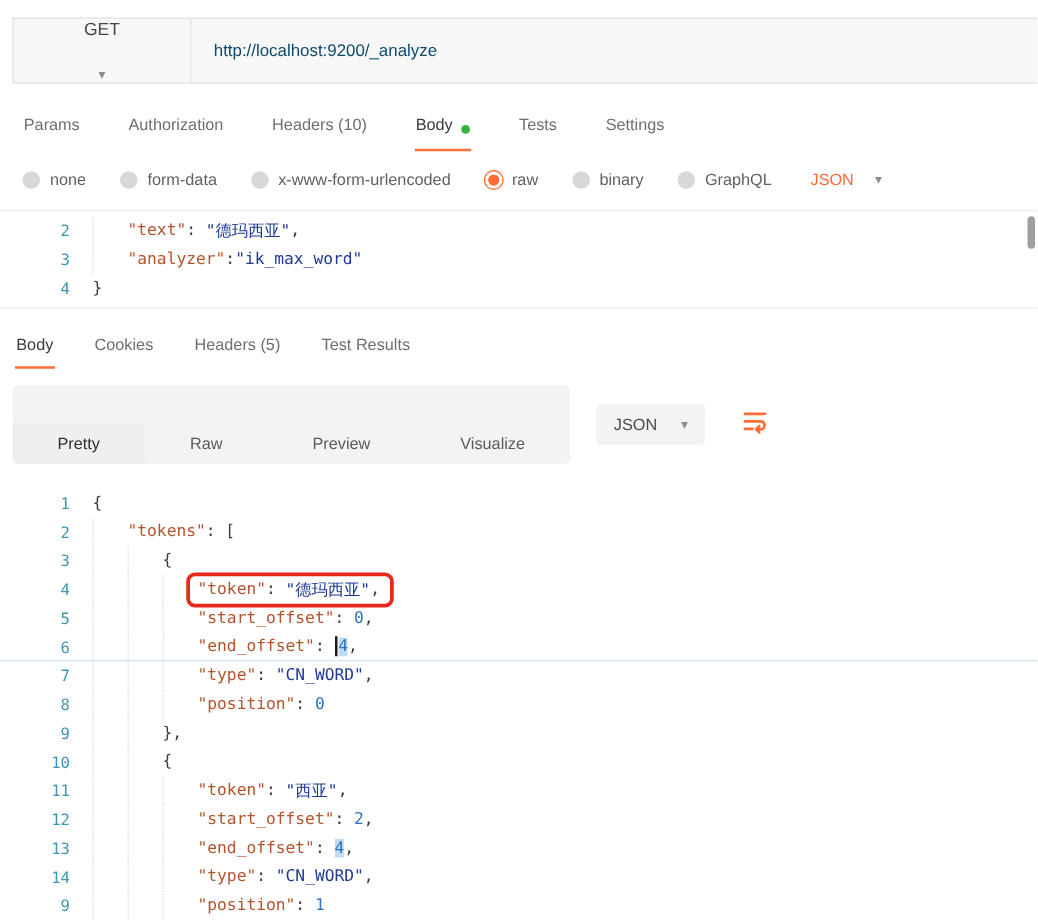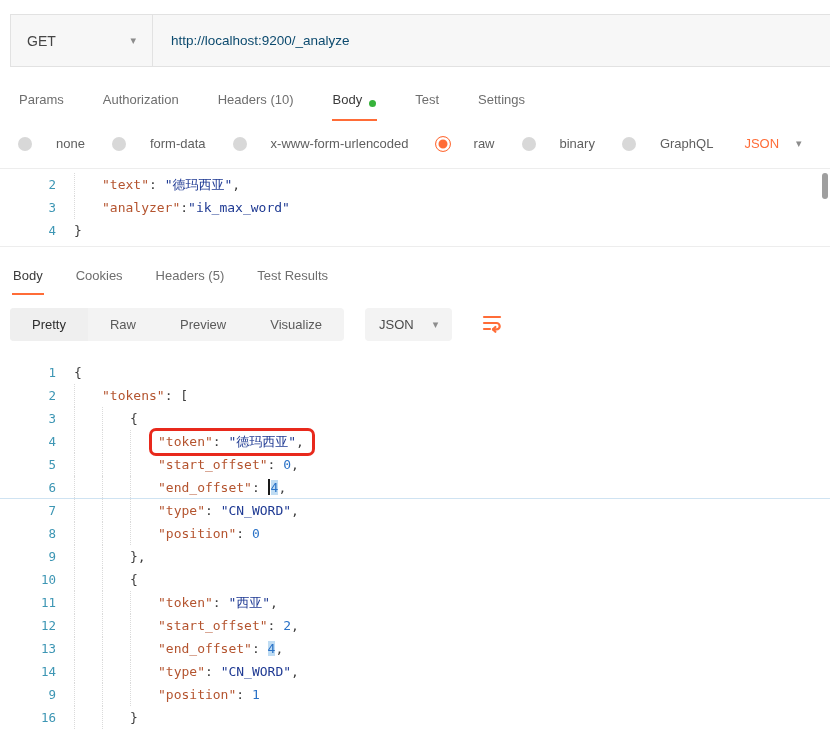--- a/index.html
+++ b/index.html
@@ -12,40 +12,40 @@
 
   
   .url-row {
     display:flex; align-items:stretch;
     height:53px; margin:14px 0 0 10px;
     background:#F7F7F7; border:1px solid #E2E2E2; border-right:none;
   }
   .method-select {
     display:flex; align-items:center; justify-content:space-between;
     width:142px; padding:0 16px; border-right:1px solid #E2E2E2;
-    font-size:14px; color:#454545; cursor:pointer; flex-shrink:0;
+    font-size:14px; color:#454545; cursor:pointer; flex-shrink:0;flex-direction:column;
   }
   .caret { color:#8c8c8c; font-size:11px; }
   .url-input { display:flex; align-items:center; flex:1; padding:0 18px; font-size:13.5px; color:#0c4a6e; }
 
   
   .req-tabs {
     display:flex; align-items:flex-end; gap:37px;
     padding:0 18px; margin-top:17px; font-size:13px; color:#6e6e6e;
   }
   .tab { display:flex; align-items:flex-end; gap:7px; padding:8px 1px 12px; cursor:pointer; border-bottom:2px solid transparent; }
   .tab.active { color:#3a3a3a; border-bottom:2px solid #FF6C37; }
   .dot { width:7px; height:7px; border-radius:50%; background:#36B33B; }
 
   
   .body-modes {
     display:flex; align-items:center; gap:27px;
     padding:15px 18px 17px; font-size:13px; color:#5f5f5f;
   }
-  .mode { display:flex; align-items:center; gap:24px; cursor:pointer; }
+  .mode { display:flex; align-items:center; gap:8px; cursor:pointer; }
   .radio { width:14px; height:14px; border-radius:50%; background:#D8D8D8; flex-shrink:0; }
   .mode.selected .radio { background:#FF6C37; box-shadow:inset 0 0 0 2.5px #fff; outline:1px solid #FF6C37; }
   .lang { display:flex; align-items:center; gap:17px; color:#FF6C37; cursor:pointer; margin-left:4px; }
 
   
   .editor { position:relative; font-family:"DejaVu Sans Mono", monospace; font-size:13px; }
   .req-editor { border-top:1px solid #EDEDED; border-bottom:1px solid #EDEDED; padding:4px 0; }
   .resp-editor { padding-top:10px; }
   .code-line { display:flex; align-items:center; height:23px; }
   .gutter-num { width:74px; text-align:right; padding-right:18px; color:#3D96B4; font-size:12.5px; flex-shrink:0; user-select:none; }
@@ -69,21 +69,21 @@
   .resp-tabs {
     display:flex; align-items:flex-end; gap:31px;
     padding:0 12px; margin-top:13px; font-size:13px; color:#6e6e6e;
   }
   .resp-tab { padding:8px 1px 10px; cursor:pointer; border-bottom:2px solid transparent; }
   .resp-tab.active { color:#3a3a3a; border-bottom:2px solid #FF6C37; }
 
   
   .resp-toolbar { display:flex; align-items:center; gap:21px; padding:13px 10px 10px; }
   .seg { display:flex; background:#F3F3F3; border-radius:4px; overflow:hidden; }
-  .seg-btn { padding:9px 22px; font-size:13px; color:#5a5a5a; cursor:pointer; }
+  .seg-btn { padding:9px 36px; font-size:13px; color:#5a5a5a; cursor:pointer;margin-top:30px; }
   .seg-btn.selected { color:#2e2e2e; background:#EFEFEF; }
   .dropdown {
     display:flex; align-items:center; gap:19px;
     background:#F3F3F3; border-radius:4px; padding:9px 14px;
     font-size:13px; color:#4a4a4a; cursor:pointer;
   }
   .wrap-btn { display:flex; align-items:center; justify-content:center; width:30px; height:30px; cursor:pointer; margin-left:4px; }
 </style>
 </head>
 <body>
@@ -108,21 +108,21 @@
         <span>Authorization</span>
       </div>
     <div class="tab">
         <span>Headers (10)</span>
       </div>
     <div class="tab active">
       <span>Body</span>
       <span class="dot"></span>
     </div>
     <div class="tab">
-        <span>Test</span>
+        <span>Tests</span>
       </div>
     <div class="tab">
         <span>Settings</span>
       </div>
   </div>
 
   <div class="body-modes">
     <div class="mode">
       <span class="radio"></span>
       <span>none</span>

